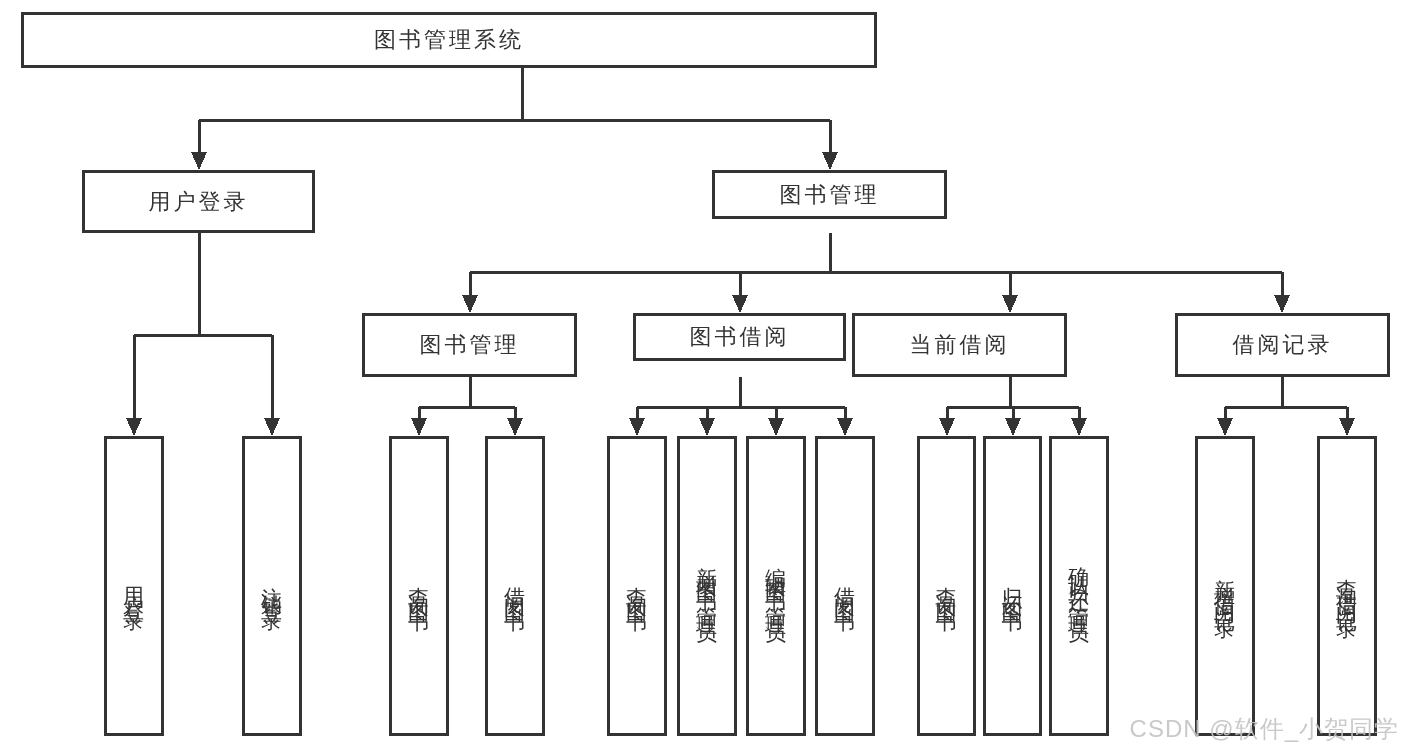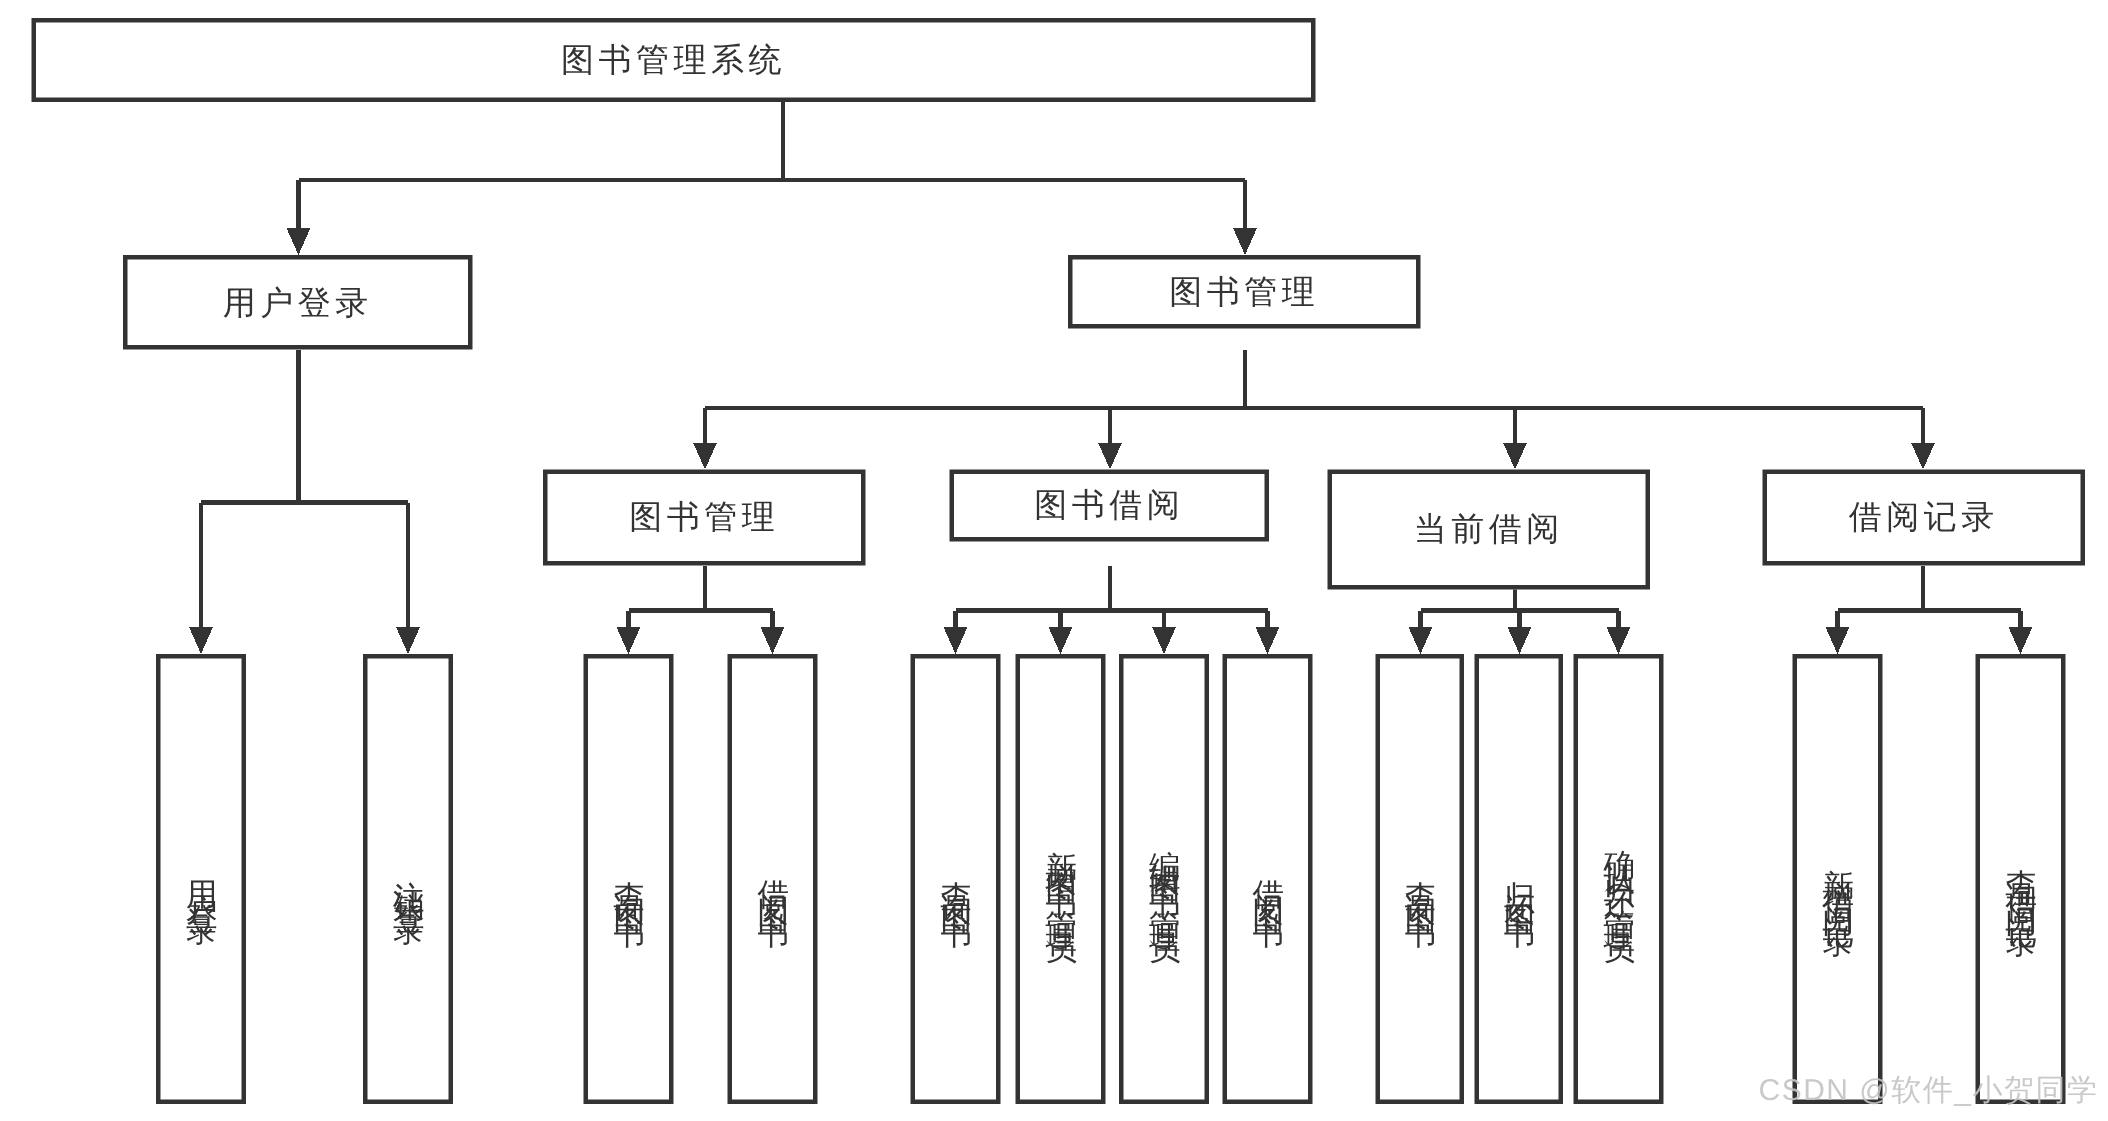--- a/index.html
+++ b/index.html
@@ -39,21 +39,21 @@
     text-orientation: mixed;
     font-size: 21px;
     letter-spacing: 8px;
     line-height: 1;
     color: #333333;
   }
   .watermark {
     position: absolute;
     right: 6px;
     top: 713px;
-    font-size: 20px;
+    font-size: 24px;
     letter-spacing: 1px;
     color: #c4c4c4;
     opacity: 0.9;
     z-index: 5;
     white-space: nowrap;
   }
 </style>
 </head>
 <body>
 
@@ -112,21 +112,21 @@
   <div class="node hnode" style="left:712px;top:170px;width:235px;height:49px">
     <span class="lbl">图书管理</span>
   </div>
 
   <div class="node hnode" style="left:362px;top:313px;width:215px;height:64px">
     <span class="lbl">图书管理</span>
   </div>
   <div class="node hnode" style="left:633px;top:313px;width:213px;height:48px">
     <span class="lbl">图书借阅</span>
   </div>
-  <div class="node hnode" style="left:885px;top:313px;width:215px;height:80px">
+  <div class="node hnode" style="left:852px;top:313px;width:215px;height:64px">
     <span class="lbl">当前借阅</span>
   </div>
   <div class="node hnode" style="left:1175px;top:313px;width:215px;height:64px">
     <span class="lbl">借阅记录</span>
   </div>
 
   <div class="node vnode" style="left:104px;top:436px;width:60px;height:300px">
     <span class="vlbl">用户登录</span>
   </div>
   <div class="node vnode" style="left:242px;top:436px;width:60px;height:300px">

